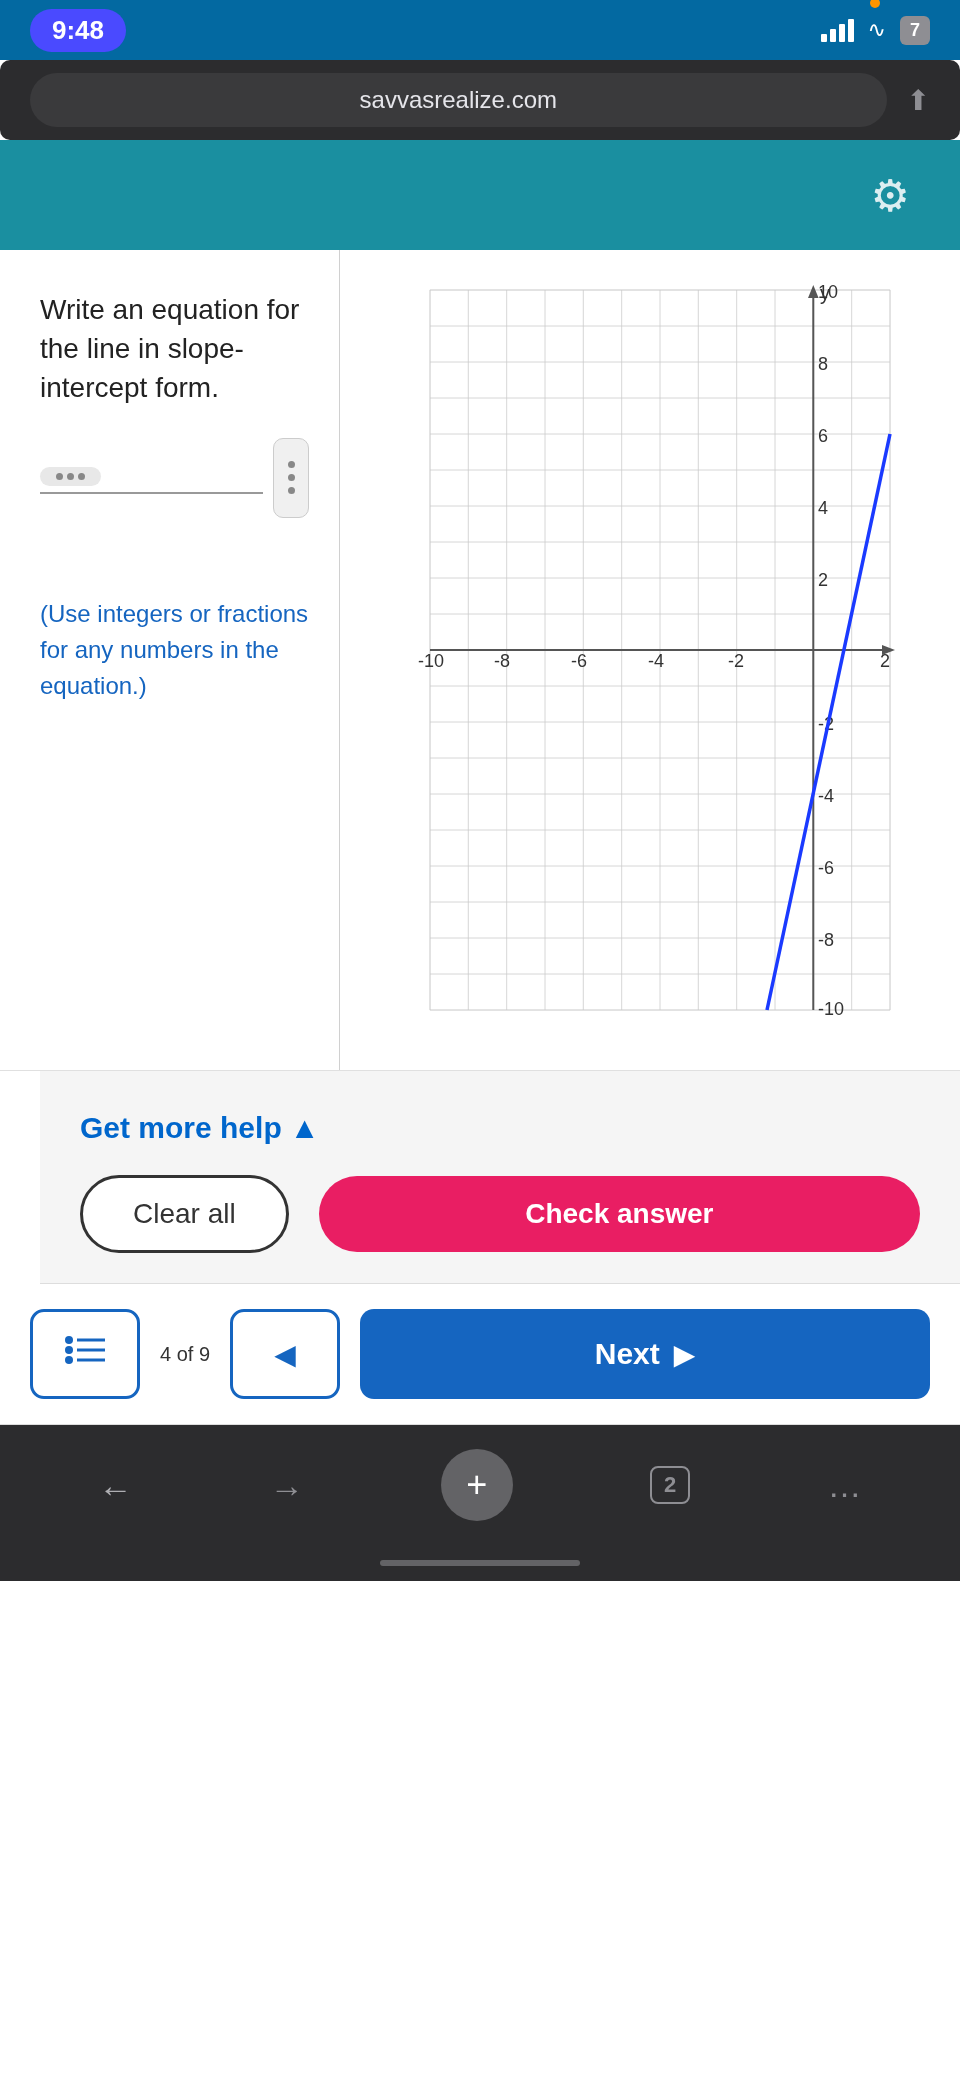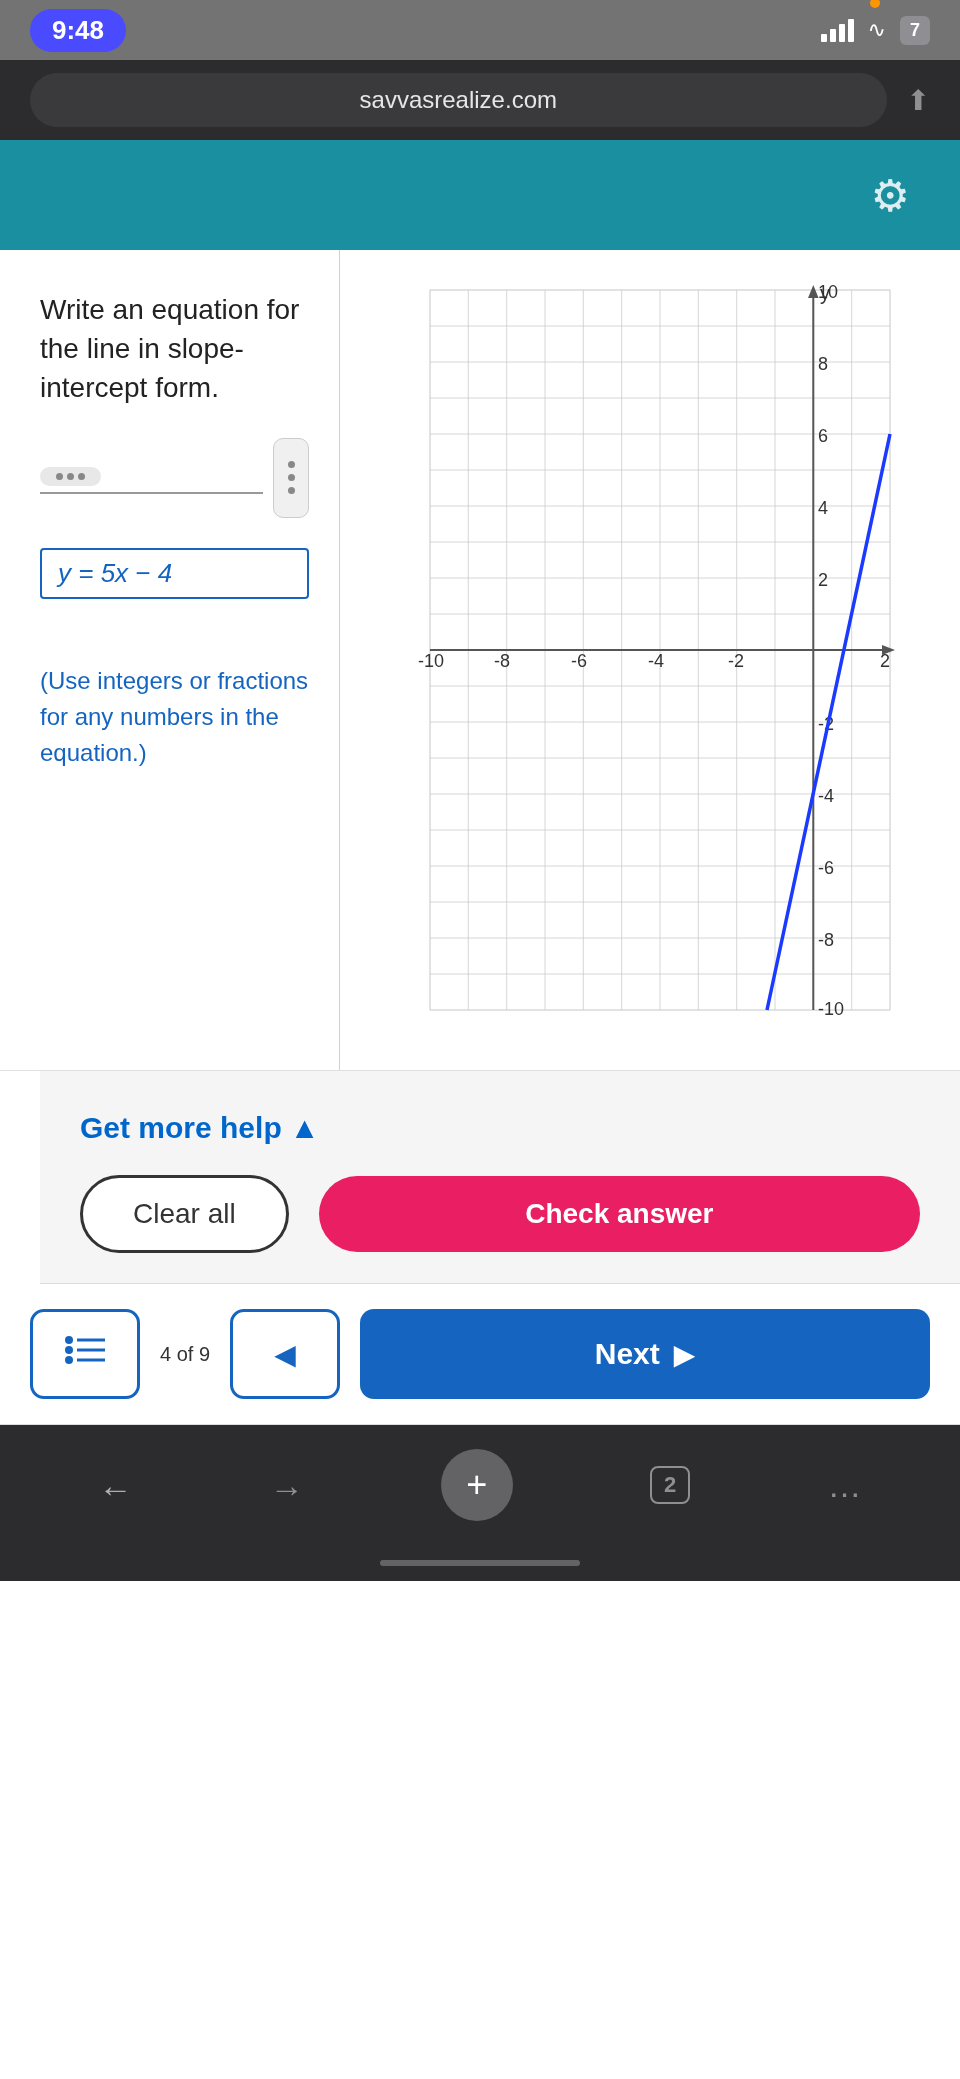--- a/index.html
+++ b/index.html
@@ -7,21 +7,21 @@
     body {
       width: 960px;
       min-height: 2079px;
       background: #fff;
       font-family: -apple-system, BlinkMacSystemFont, 'Helvetica Neue', Arial, sans-serif;
       overflow-x: hidden;
     }
 
     
     .status-bar {
-      background: #737373;
+      background: #0369a1;
       height: 60px;
       display: flex;
       align-items: center;
       justify-content: space-between;
       padding: 0 30px;
     }
     .status-time {
       background: #4a4aff;
       color: #fff;
       font-size: 26px;
@@ -74,20 +74,21 @@
 
     
     .url-bar {
       background: #2c2c2e;
       height: 80px;
       display: flex;
       align-items: center;
       justify-content: center;
       gap: 20px;
       padding: 0 30px;
+      border-radius: 10px;
     }
     .url-pill {
       background: #3a3a3c;
       border-radius: 40px;
       flex: 1;
       height: 54px;
       display: flex;
       align-items: center;
       justify-content: center;
     }
@@ -425,23 +426,20 @@
         </div>
       </div>
       <div class="drag-handle">
         <div class="drag-dot"></div>
         <div class="drag-dot"></div>
         <div class="drag-dot"></div>
       </div>
     </div>
 
     <div style="display:flex; flex-direction:column; gap:16px;">
-      <div class="answer-box">
-        <span class="answer-text">y = 5x − 4</span>
-      </div>
       <div class="hint-text">(Use integers or fractions for any numbers in the equation.)</div>
     </div>
   </div>
 
   <div class="right-panel">
     <div class="graph-container">
       <svg class="graph-svg" viewBox="0 0 520 760" xmlns="http://www.w3.org/2000/svg">
 
         <rect x="40" y="10" width="460" height="720" fill="white" stroke="#ccc" stroke-width="0.5"></rect>
 

